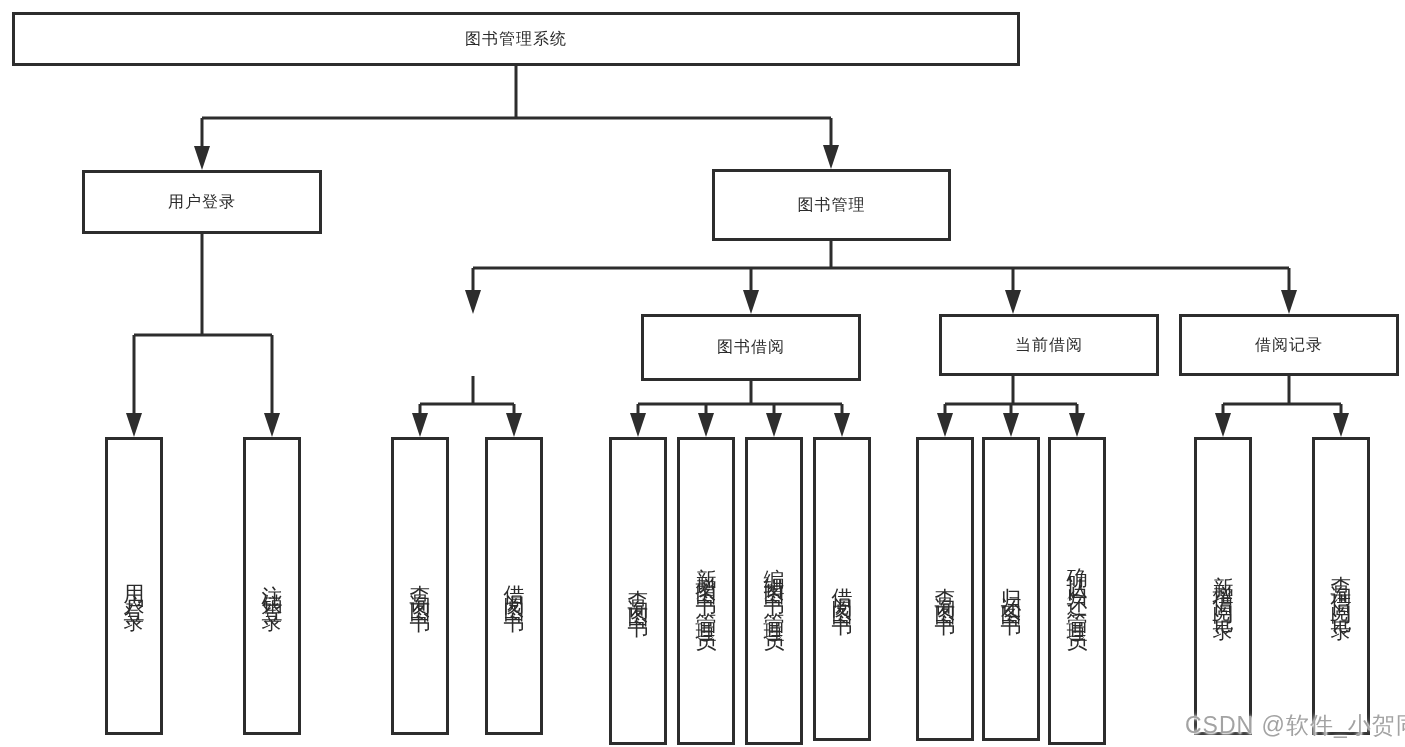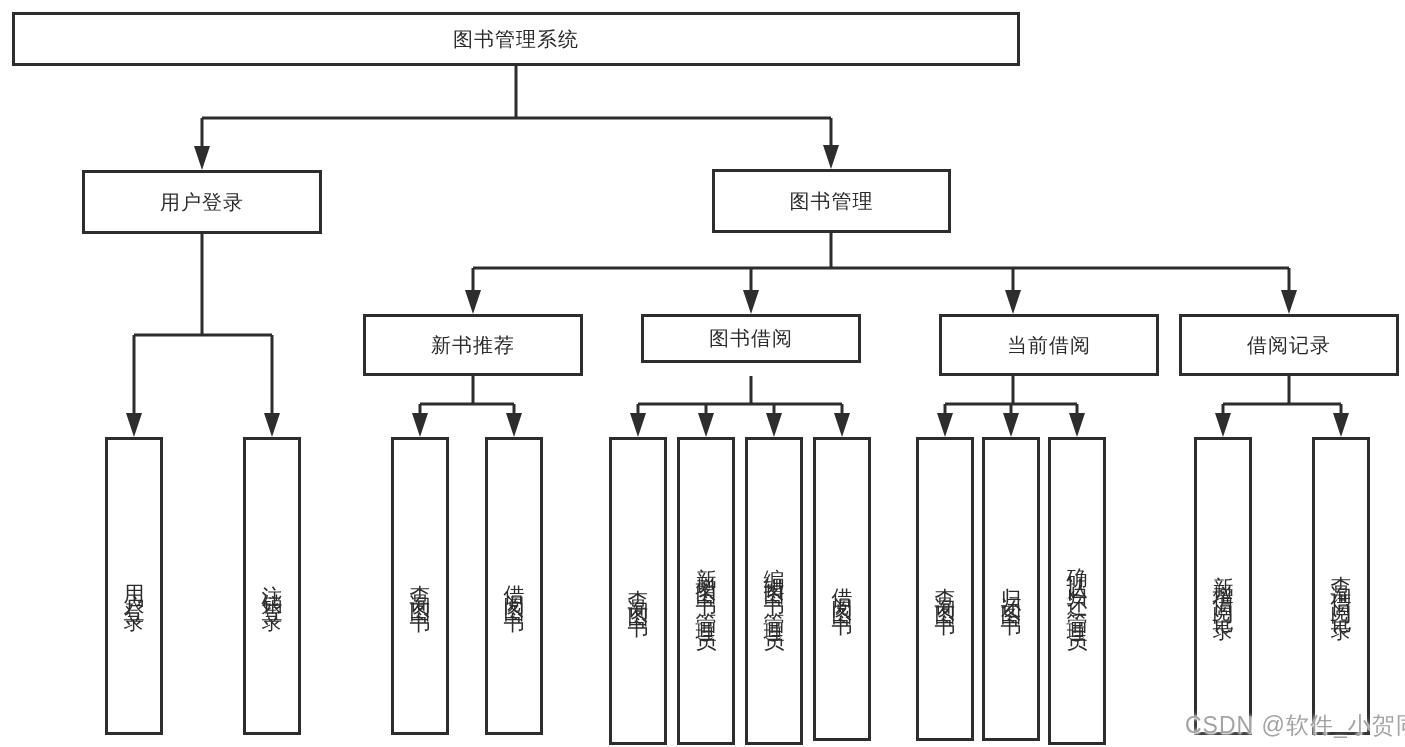--- a/index.html
+++ b/index.html
@@ -24,21 +24,21 @@
     pointer-events: none;
   }
   .hbox {
     position: absolute;
     box-sizing: border-box;
     border: 3px solid #2d2d2d;
     background: #ffffff;
     display: flex;
     align-items: center;
     justify-content: center;
-    font-size: 20px;
+    font-size: 16px;
     letter-spacing: 1px;
     color: #2b2b2b;
     z-index: 2;
   }
   .vbox {
     position: absolute;
     box-sizing: border-box;
     border: 3px solid #2d2d2d;
     background: #ffffff;
     width: 58px;
@@ -150,28 +150,25 @@
     </g>
   </svg>
 
   <div class="hbox" style="left:12px; top:12px; width:1008px; height:54px;">
     <span>图书管理系统</span>
   </div>
 
   <div class="hbox" style="left:82px; top:170px; width:240px; height:64px;">
     <span>用户登录</span>
   </div>
-  <div class="hbox" style="left:712px; top:169px; width:239px; height:64px;">
+  <div class="hbox" style="left:712px; top:169px; width:239px; height:72px;">
     <span>图书管理</span>
   </div>
 
-  <div class="hbox" style="left:363px; top:314px; width:220px; height:62px;">
-    <span>新书推荐</span>
-  </div>
-  <div class="hbox" style="left:641px; top:314px; width:220px; height:49px;">
+  <div class="hbox" style="left:641px; top:314px; width:220px; height:67px;">
     <span>图书借阅</span>
   </div>
   <div class="hbox" style="left:903px; top:314px; width:220px; height:62px;margin-left:36px;">
     <span>当前借阅</span>
   </div>
   <div class="hbox" style="left:1179px; top:314px; width:220px; height:62px;text-align:center;">
     <span>借阅记录</span>
   </div>
 
   <div class="vbox" style="left:105px; top:437px; height:298px;">

